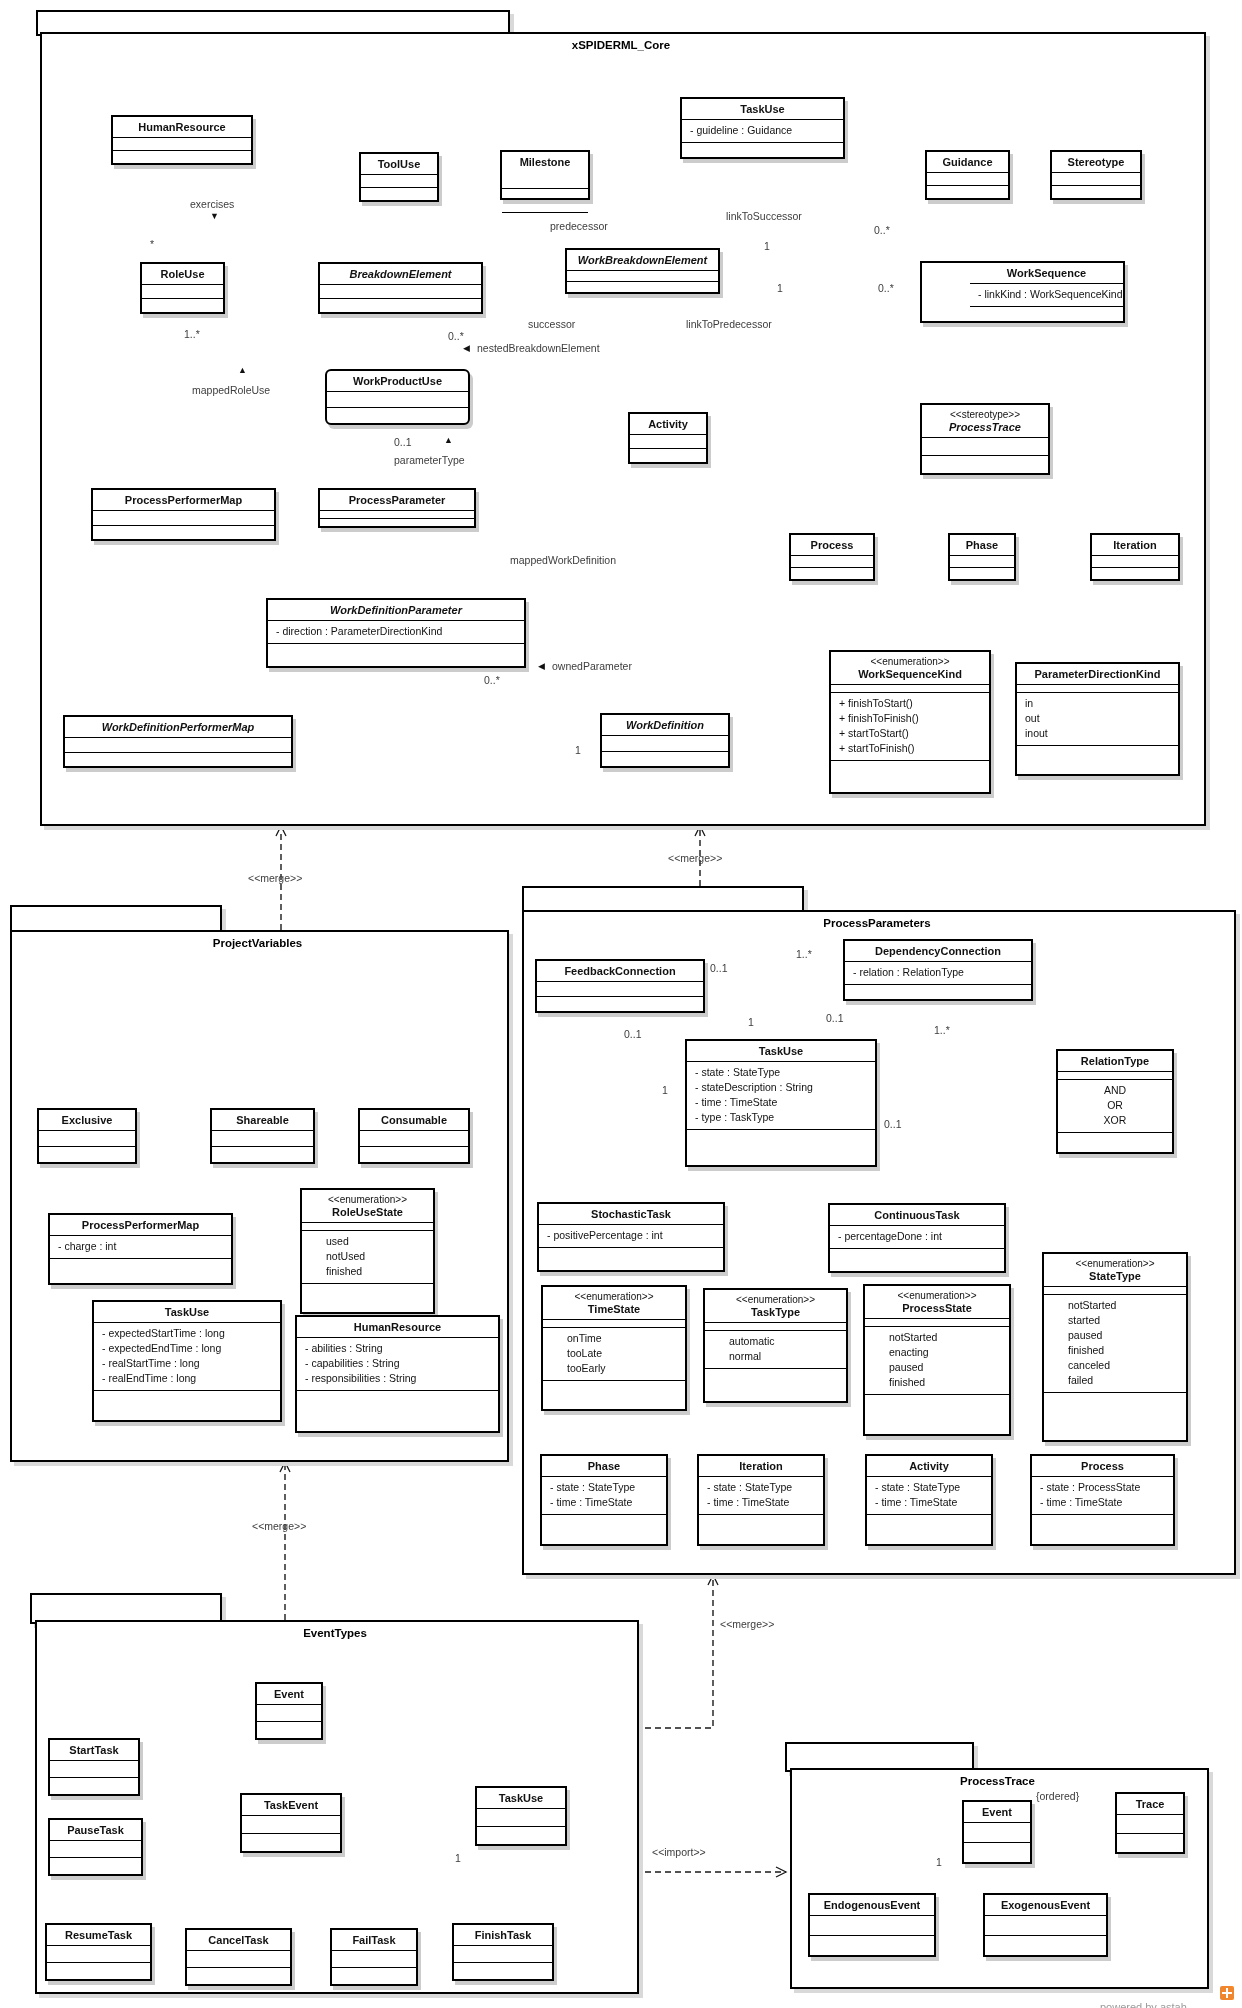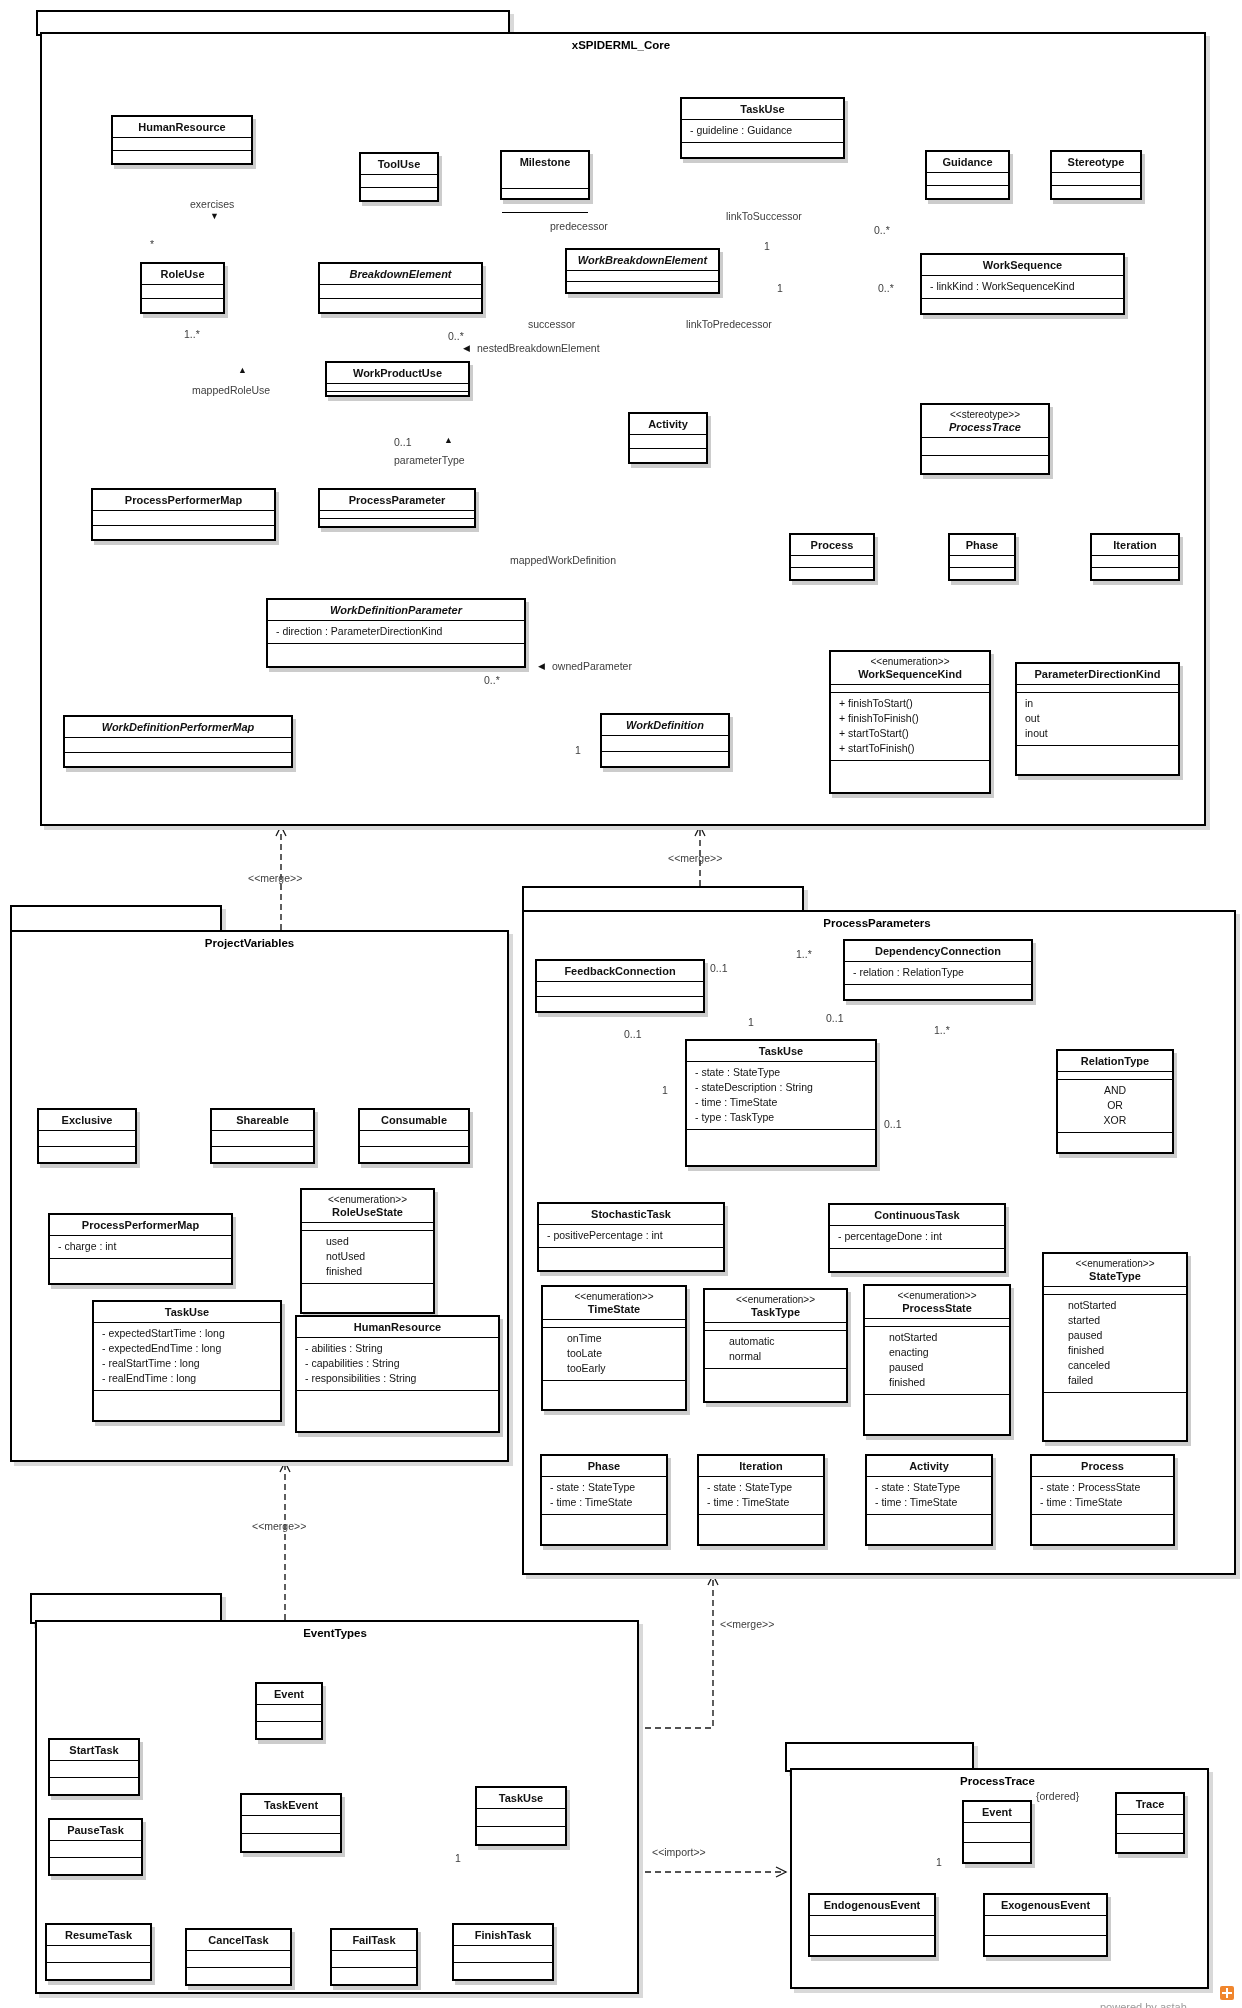--- a/index.html
+++ b/index.html
@@ -103,21 +103,21 @@
       </g>
   </svg>
 
   <div id="brand" style="left:1100px;top:1986px;">powered by astah</div>
   <div id="brand-icon" style="left:1220px;top:1986px;"></div>
 <div class="pkg-tab" style="left: 36px; top: 10px; width: 470px; height: 22px;"></div>
     <div class="pkg-body" style="left: 40px; top: 32px; width: 1162px; height: 790px;"></div>
     <div class="pkg-title" style="left: 40px; top: 39px; width: 1162px;">xSPIDERML_Core</div>
     <div class="pkg-tab" style="left: 10px; top: 905px; width: 208px; height: 25px;"></div>
     <div class="pkg-body" style="left: 10px; top: 930px; width: 495px; height: 528px;"></div>
-    <div class="pkg-title" style="left: 2px; top: 937px; width: 495px; text-align: center;">ProjectVariables</div>
+    <div class="pkg-title" style="left: 10px; top: 937px; width: 495px; text-align: center;">ProjectVariables</div>
     <div class="pkg-tab" style="left: 522px; top: 886px; width: 278px; height: 24px;"></div>
     <div class="pkg-body" style="left: 522px; top: 910px; width: 710px; height: 661px;"></div>
     <div class="pkg-title" style="left: 522px; top: 917px; width: 710px;">ProcessParameters</div>
     <div class="pkg-tab" style="left: 30px; top: 1593px; width: 188px; height: 27px;"></div>
     <div class="pkg-body" style="left: 35px; top: 1620px; width: 600px; height: 370px;"></div>
     <div class="pkg-title" style="left: 35px; top: 1627px; width: 600px;">EventTypes</div>
     <div class="pkg-tab" style="left: 785px; top: 1742px; width: 185px; height: 26px;"></div>
     <div class="pkg-body" style="left: 790px; top: 1768px; width: 415px; height: 217px;"></div>
     <div class="pkg-title" style="left: 790px; top: 1775px; width: 415px;">ProcessTrace</div>
     <div class="cls" style="left: 111px; top: 115px; width: 142px; height: 50px;">
@@ -178,30 +178,30 @@
       <div class="cmp strip-flex"></div>
       <div class="cmp strip-flex"></div>
     </div>
     <div class="cls" style="left: 565px; top: 248px; width: 155px; height: 46px;">
       <div class="hdr">
         <div class="nm it">WorkBreakdownElement</div>
       </div>
       <div class="cmp strip-flex"></div>
       <div class="cmp strip-flex"></div>
     </div>
-    <div class="cls" style="left: 920px; top: 253px; width: 205px; height: 62px;">
+    <div class="cls" style="left: 920px; top: 261px; width: 205px; height: 62px; padding-left: 48px;">
       <div class="hdr">
         <div class="nm">WorkSequence</div>
       </div>
       <div class="cmp memberlist">
         <div>- linkKind : WorkSequenceKind</div>
       </div>
       <div class="cmp strip-flex"></div>
     </div>
-    <div class="cls" style="left: 325px; top: 361px; width: 145px; height: 36px;">
+    <div class="cls" style="left: 325px; top: 369px; width: 145px; height: 56px; border-radius: 6px;">
       <div class="hdr">
         <div class="nm">WorkProductUse</div>
       </div>
       <div class="cmp strip-flex"></div>
       <div class="cmp strip-flex"></div>
     </div>
     <div class="cls" style="left: 628px; top: 412px; width: 80px; height: 52px;">
       <div class="hdr">
         <div class="nm">Activity</div>
       </div>

